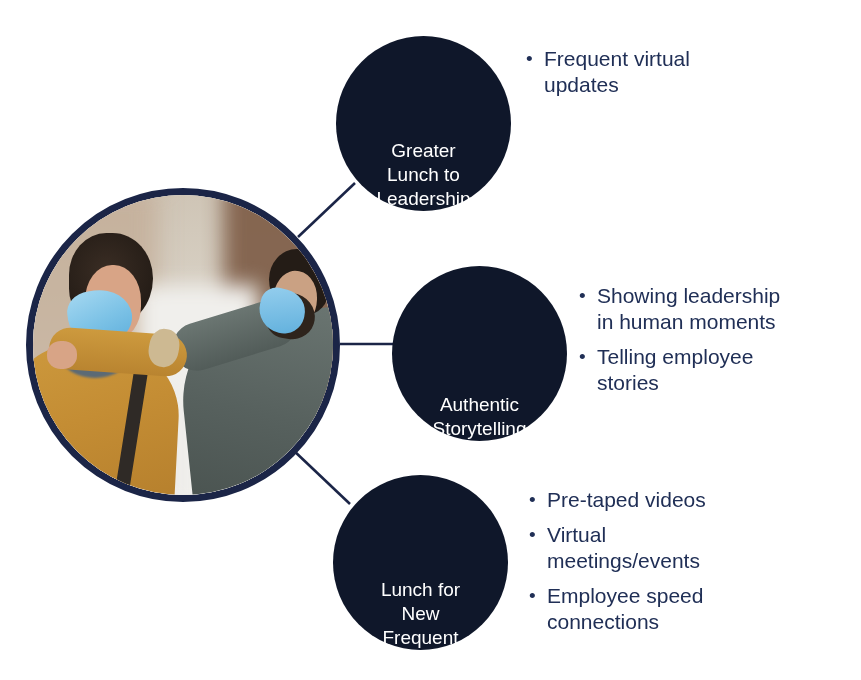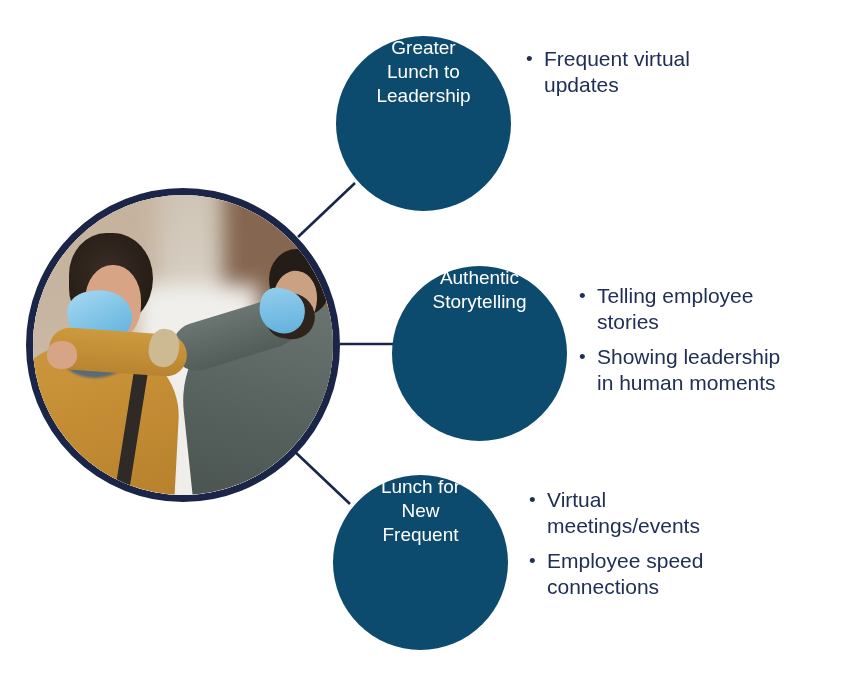--- a/index.html
+++ b/index.html
@@ -34,22 +34,22 @@
   .l-fist{left:14px;top:146px;width:30px;height:28px;background:#d8a486;border-radius:46%;}
   
   .r-body{left:152px;top:118px;width:185px;height:210px;background:linear-gradient(200deg,#6b7672 0%,#57615e 50%,#47504d 100%);border-radius:42% 18% 0 0;transform:rotate(-6deg);}
   .r-arm{left:138px;top:116px;width:128px;height:48px;background:linear-gradient(180deg,#6b7672,#525c59);border-radius:24px;transform:rotate(-17deg);}
   .r-hair{left:236px;top:54px;width:60px;height:66px;background:#241c16;border-radius:50% 50% 42% 58%;}
   .r-face{left:240px;top:76px;width:44px;height:58px;background:#caa183;border-radius:46% 54% 50% 50%;transform:rotate(10deg);}
   .r-beard{left:234px;top:98px;width:48px;height:46px;background:#2e241c;border-radius:40% 60% 55% 45%;transform:rotate(8deg);}
   .r-mask{left:226px;top:94px;width:46px;height:44px;background:linear-gradient(160deg,#96cfee 0%,#5fafdc 100%);border-radius:40% 55% 50% 60%;transform:rotate(14deg);}
   
   .node{
-    position:absolute;width:175px;height:175px;border-radius:50%;background:#0c4a6e;
-    display:flex;align-items:flex-start;justify-content:center;text-align:center;
+    position:absolute;width:175px;height:175px;border-radius:50%;background:#0f172a;
+    display:flex;align-items:flex-end;justify-content:center;text-align:center;
   }
   .node-label{color:#ffffff;font-size:19px;line-height:24px;}
   .node-label span{display:block;}
   .node1{left:336px;top:36px;}
   .node2{left:392px;top:266px;}
   .node3{left:333px;top:475px;}
   
   .blist{
     position:absolute;margin:0;padding:0;list-style:none;
     color:#202f56;font-size:21px;line-height:26px;
@@ -107,29 +107,30 @@
     <li>Frequent virtual updates</li>
   </ul>
 
   <div class="node node2">
     <div class="node-label">
       <span>Authentic</span>
       <span>Storytelling</span>
     </div>
   </div>
   <ul class="blist list2">
+    <li>Showing leadership in human moments</li>
     <li>Telling employee stories</li>
-    <li>Showing leadership in human moments</li>
   </ul>
 
   <div class="node node3">
     <div class="node-label">
       <span>Lunch for</span>
       <span>New</span>
       <span>Frequent</span>
     </div>
   </div>
   <ul class="blist list3">
+    <li>Pre-taped videos</li>
     <li>Virtual meetings/events</li>
     <li>Employee speed connections</li>
   </ul>
 
 </div>
 
 </body></html>

